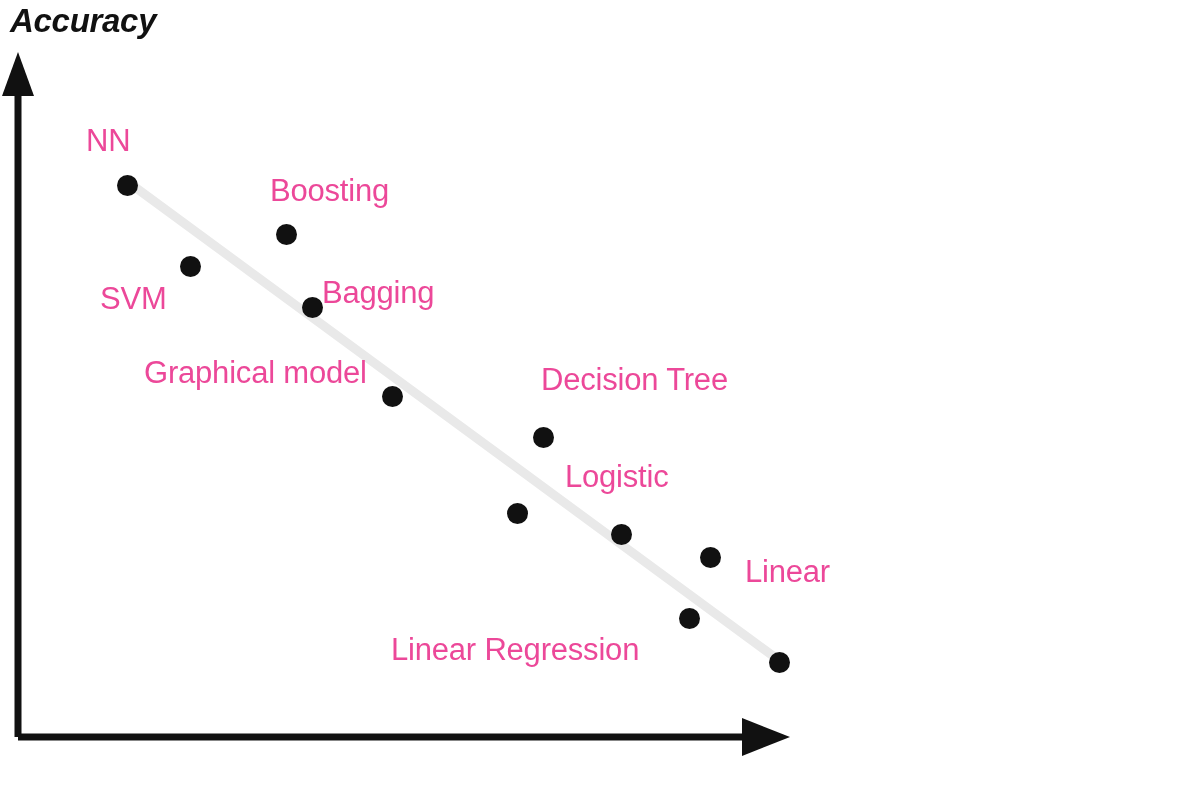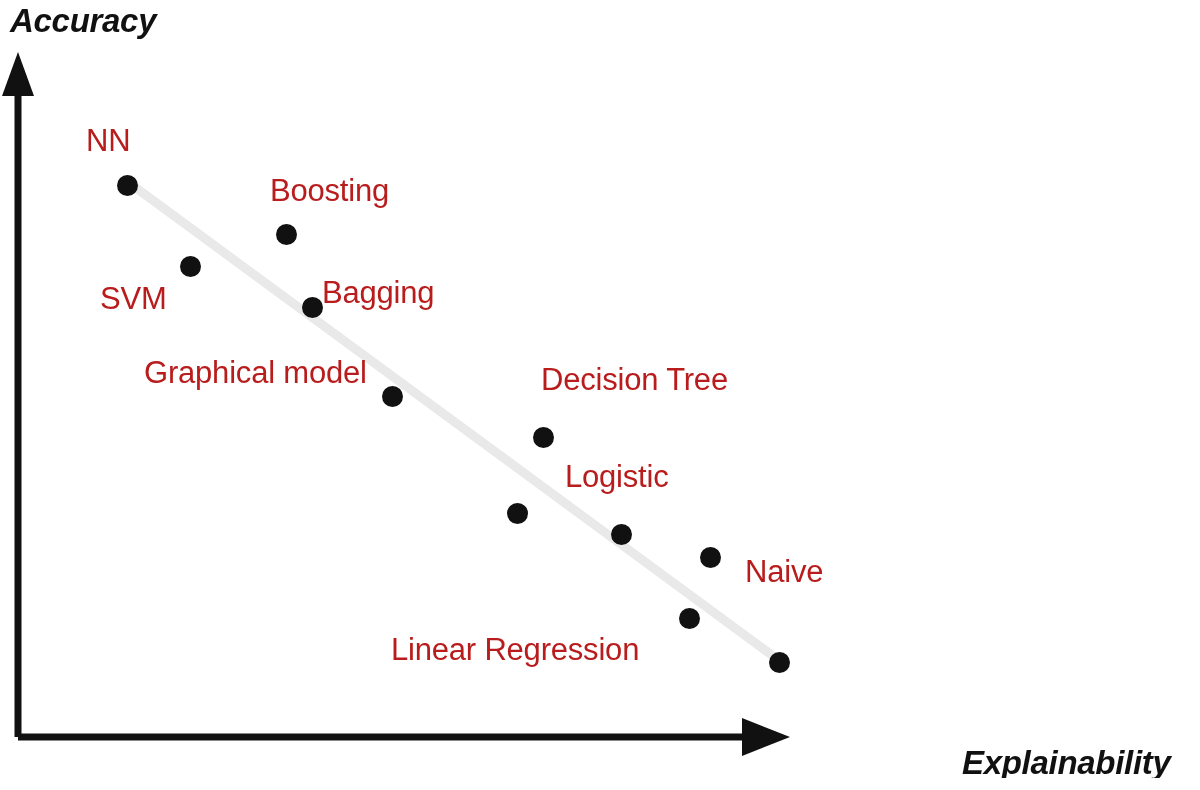--- a/index.html
+++ b/index.html
@@ -42,21 +42,21 @@
   }
   #x-axis-title {
     left: 962px;
     top: 744px;
   }
   .point-label {
     position: absolute;
     font-family: "Liberation Sans", "DejaVu Sans", sans-serif;
     font-weight: normal;
     font-size: 31px;
-    color: #b91c1c;
+    color: #ec4899;
     white-space: nowrap;
     letter-spacing: -0.2px;
     line-height: 1;
   }
   .dot {
     position: absolute;
     background: #111111;
     border-radius: 50%;
   }
 </style>
@@ -73,21 +73,20 @@
 
     <line x1="18" y1="737" x2="745" y2="737" stroke="#111111" stroke-width="7"></line>
 
     <polygon points="790,737 742,718 742,756" fill="#111111"></polygon>
 
     <line x1="128" y1="182" x2="784" y2="664" stroke="#e9e9e9" stroke-width="9" stroke-linecap="round"></line>
   </svg>
 
   <div class="axis-title" id="y-axis-title">Accuracy</div>
 
-  <div class="axis-title" id="x-axis-title">Explainability</div>
 
   <div class="dot" style="left:117px; top:175px; width:21px; height:21px;"></div>
   <div class="point-label" style="left:86px; top:125px;">NN</div>
 
   <div class="dot" style="left:180px; top:256px; width:21px; height:21px;"></div>
   <div class="point-label" style="left:100px; top:283px;">SVM</div>
 
   <div class="dot" style="left:276px; top:224px; width:21px; height:21px;"></div>
   <div class="point-label" style="left:270px; top:175px;">Boosting</div>
 
@@ -99,20 +98,20 @@
 
   <div class="dot" style="left:533px; top:427px; width:21px; height:21px;"></div>
   <div class="point-label" style="left:541px; top:364px;">Decision Tree</div>
 
   <div class="dot" style="left:507px; top:503px; width:21px; height:21px;"></div>
 
   <div class="dot" style="left:611px; top:524px; width:21px; height:21px;"></div>
   <div class="point-label" style="left:565px; top:461px;text-align:right;">Logistic</div>
 
   <div class="dot" style="left:700px; top:547px; width:21px; height:21px;"></div>
-  <div class="point-label" style="left:745px; top:556px;">Naive</div>
+  <div class="point-label" style="left:745px; top:556px;">Linear</div>
 
   <div class="dot" style="left:679px; top:608px; width:21px; height:21px;"></div>
   <div class="point-label" style="left:391px; top:634px;">Linear Regression</div>
 
   <div class="dot" style="left:769px; top:652px; width:21px; height:21px;"></div>
 
 </div>
 
 </body></html>

